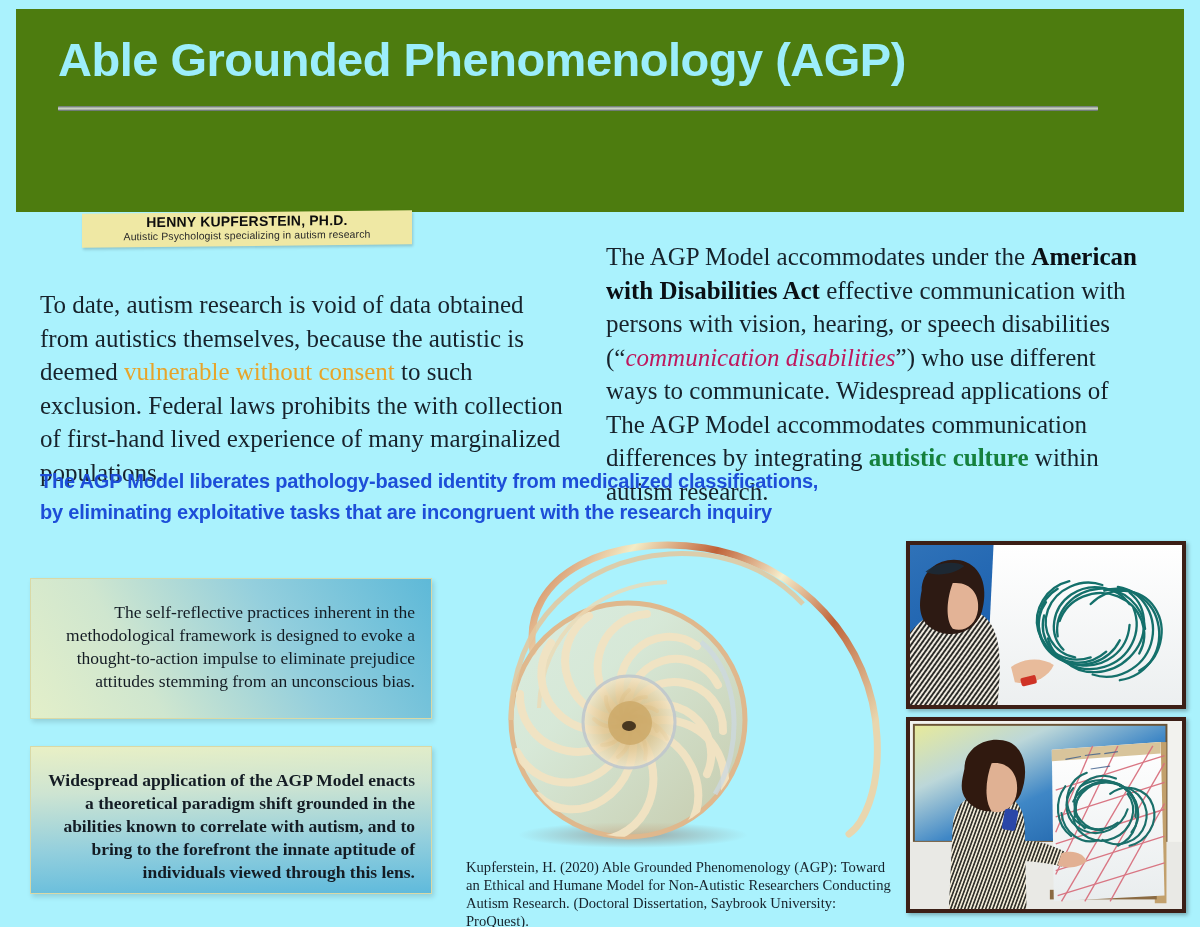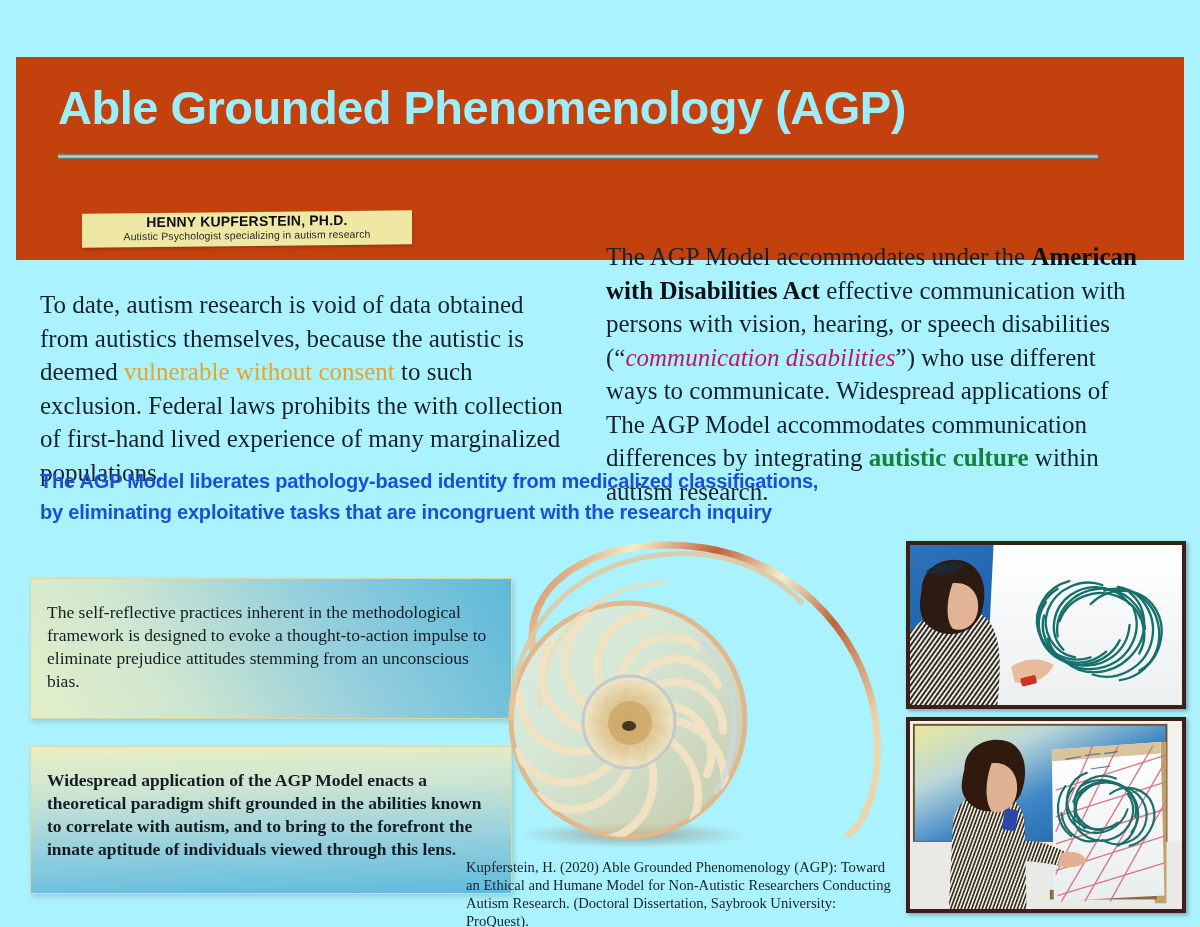--- a/index.html
+++ b/index.html
@@ -17,24 +17,23 @@
     font-family: "Liberation Serif", serif;
   }
 
   
   #header-band {
     position: absolute;
     left: 16px;
     top: 9px;
     width: 1168px;
     height: 203px;
-    background: #c2410c;
+    background: #4d7c0f;
     box-sizing: border-box;
     padding: 14px 42px 0 42px;
-    margin-top: 48px;
   }
   #poster-title {
     color: #9ceefb;
     font-family: "Liberation Sans", sans-serif;
     font-weight: bold;
     font-size: 47px;
     line-height: 58px;
     letter-spacing: -0.5px;
     margin: 8px 0 0 0;
     white-space: nowrap;
@@ -114,29 +113,30 @@
     font-size: 20px;
     line-height: 31px;
     color: #1d4ed8;
     letter-spacing: -0.2px;
   }
 
   
   .callout {
     position: absolute;
     left: 30px;
-    width: 482px;
+    width: 402px;
     box-sizing: border-box;
     padding: 22px 16px 18px 16px;
     font-family: "Liberation Serif", serif;
     font-size: 17.5px;
     line-height: 23px;
     color: #141c24;
     border: 1px solid #d9d9a6;
     box-shadow: 2px 3px 5px rgba(0,0,0,0.14);
+    text-align: right;
   }
   #callout-1 {
     top: 578px;
     height: 141px;
     background: linear-gradient(60deg, #e3efc9 0%, #cfe6cf 28%, #94cfdd 62%, #5eb9d8 100%);
   }
   #callout-2 {
     top: 746px;
     height: 148px;
     background: linear-gradient(178deg, #e9f0c5 0%, #cde4d2 30%, #93cfdd 66%, #5fbadc 100%);

